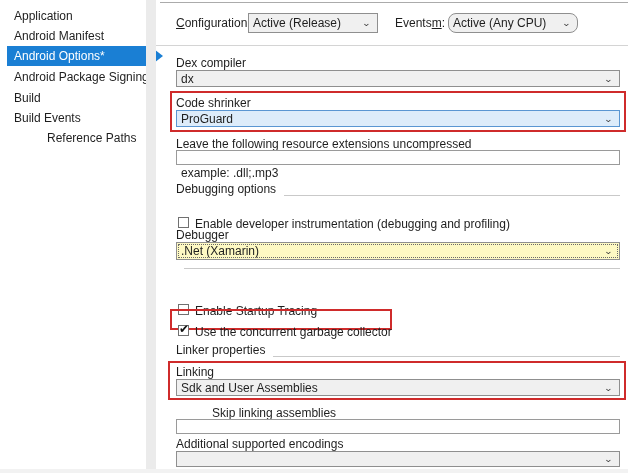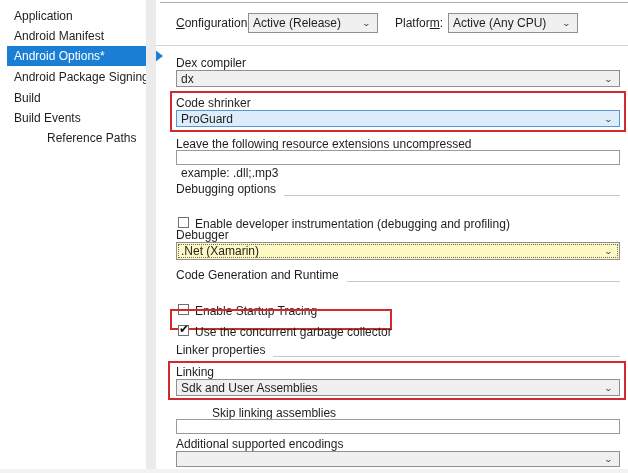--- a/index.html
+++ b/index.html
@@ -85,23 +85,23 @@
 
   <div class="lbl" style="left:176px;top:16px;">
     <span class="underline">C</span><span>onfiguration:</span>
   </div>
   <div class="dropdown" style="left:248px;top:13px;width:130px;height:20px;">
     <span class="val">Active (Release)</span>
     <span class="chev">⌄</span>
   </div>
 
   <div class="lbl" style="left:395px;top:16px;">
-    <span>Platfor</span><span class="underline">m</span><span>:</span>
+    <span>Events</span><span class="underline">m</span><span>:</span>
   </div>
-  <div class="dropdown" style="left:448px;top:13px;width:130px;height:20px;">
+  <div class="dropdown" style="left:448px;top:13px;width:130px;height:20px;border-radius:8px;">
     <span class="val">Active (Any CPU)</span>
     <span class="chev">⌄</span>
   </div>
 
   <div class="hline" style="left:156px;top:45px;width:472px;background:#d4d4d4;"></div>
 
   <div class="lbl" style="left:176px;top:56px;">Dex compiler</div>
   <div class="dropdown" style="left:176px;top:70px;width:444px;height:17px;">
     <span class="val">dx</span>
     <span class="chev">⌄</span>
@@ -128,21 +128,20 @@
     <span>Enable developer instrumentation (debugging and profiling)</span>
   </div>
 
   <div class="lbl" style="left:176px;top:228px;">Debugger</div>
   <div class="dropdown focusdots" style="left:176px;top:242px;width:444px;height:18px;">
     <span class="val">.Net (Xamarin)</span>
     <span class="chev">⌄</span>
   </div>
 
   <div class="grouphdr" style="left:176px;top:268px;width:444px;">
-    <span>Code Generation and Runtime</span>
     <span class="rule" style="flex:1;"></span>
   </div>
 
   <div class="cbrow" style="left:178px;top:293px;">
     <span class="cbox"></span>
     <span>Enable Startup Tracing</span>
   </div>
 
   <div class="redbox" style="left:170px;top:309px;width:222px;height:21px;"></div>
   <div class="cbrow" style="left:178px;top:314px;">

